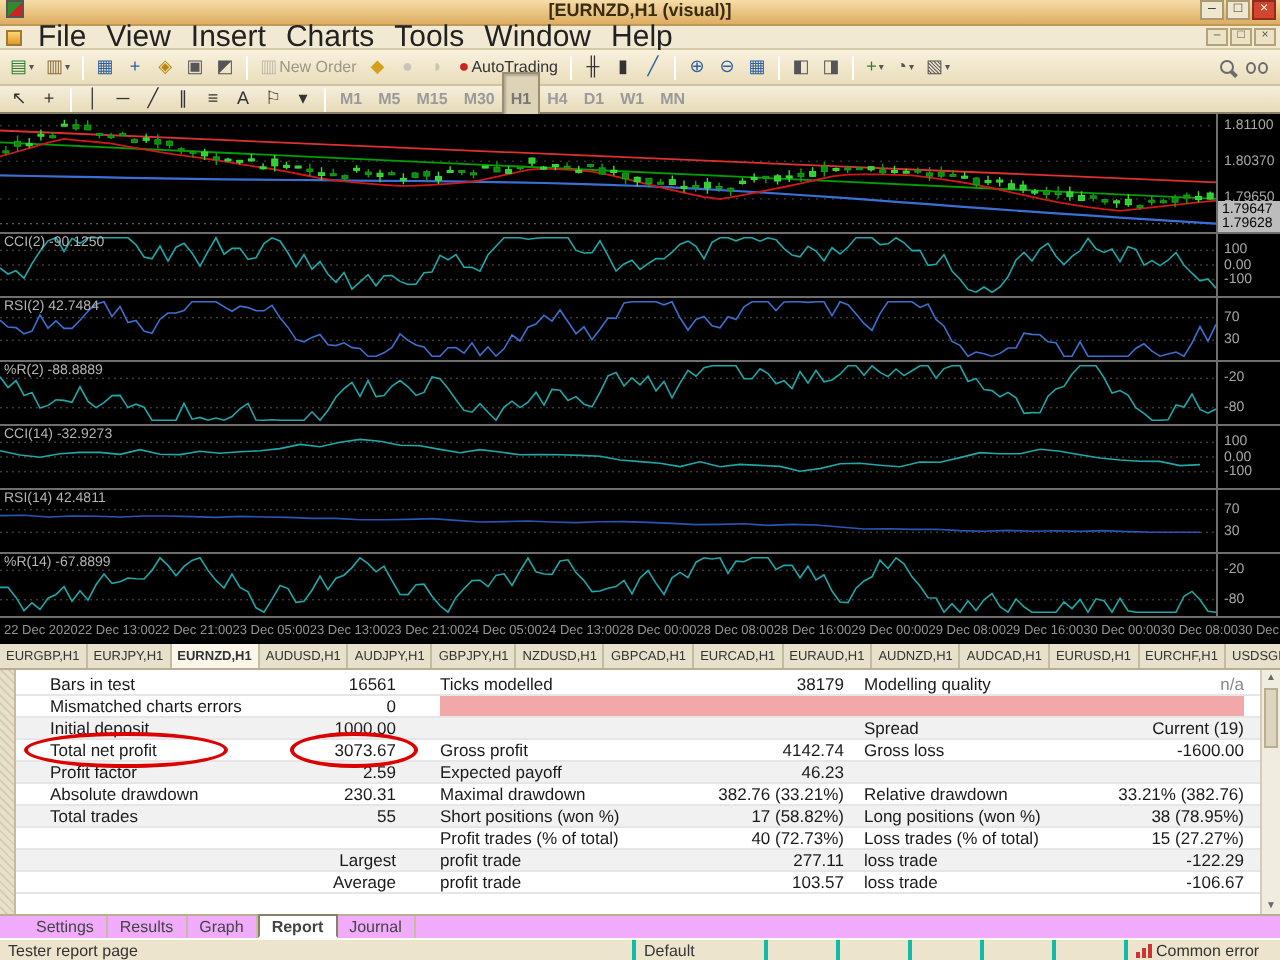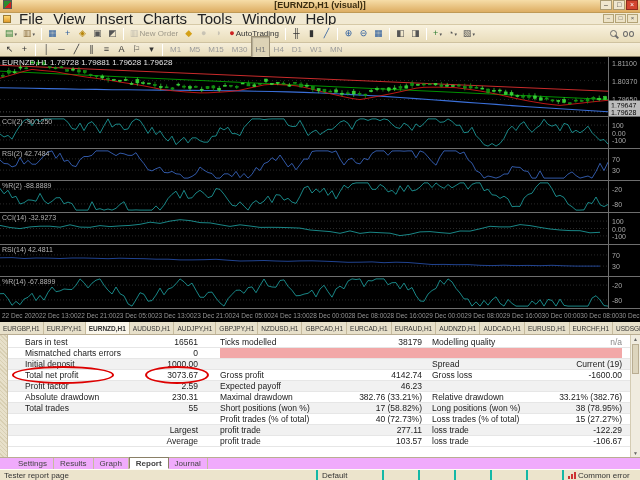--- a/index.html
+++ b/index.html
@@ -25,21 +25,21 @@
 
 #toolbar1{position:absolute;left:0;top:25px;width:640px;height:18px;background:linear-gradient(#f8f1dd,#e9ddbb);border-bottom:1px solid #cfc2a0;display:flex;align-items:center;padding-left:2px}
 #toolbar2{position:absolute;left:0;top:43px;width:640px;height:14px;background:linear-gradient(#f5eeda,#e7dbb9);border-bottom:1px solid #8a8066;display:flex;align-items:center;padding-left:2px}
 #tb1,#tb2,#tfs{display:flex;align-items:center}
 .tbtn{height:15px;min-width:15px;display:inline-flex;align-items:center;justify-content:center;gap:1px;padding:0 2px;border:1px solid transparent;border-radius:1px}
 .tbtn .g{font-size:9px;line-height:1}
 .tbtn .lbl{font-size:8px;color:#333}
 .tbtn.dis{opacity:.45;filter:grayscale(.8)}
 .dd{font-size:5px;color:#555}
 .tsep{width:1px;height:12px;background:#b9ad92;border-right:1px solid #fff;margin:0 3px}
-.tf{font-size:8px;color:#9a9a9a;padding:0 3px;height:28px;display:inline-flex;align-items:center;border:1px solid transparent;font-weight:normal}
+.tf{font-size:8px;color:#9a9a9a;padding:0 3px;height:28px;display:inline-flex;align-items:center;border:1px solid transparent;font-weight:bold}
 .tf.active{border:1px solid #9a8f75;background:#ddd3b6;box-shadow:inset 1px 1px 1px rgba(0,0,0,.2);color:#777}
 .tright{margin-left:auto;display:flex;align-items:center;gap:6px;padding-right:6px}
 .mag{width:7px;height:7px;border:1.5px solid #6b6b6b;border-radius:50%;position:relative}
 .mag::after{content:"";position:absolute;width:4px;height:1.5px;background:#6b6b6b;transform:rotate(45deg);right:-3px;bottom:-1px}
 .bino{display:flex;gap:1px}
 .bino i{width:5px;height:6px;border:1.3px solid #6b6b6b;border-radius:50%}
 
 
 #chart{position:absolute;left:0;top:57px;width:640px;height:265px;background:#000}
 .cwin{position:relative;width:640px;background:#000}
@@ -473,21 +473,20 @@
           <rect x="580.1923076923076" y="43.377704101923094" width="3" height="1" fill="#0d8a0d" stroke="#17a017" stroke-width="0.5"></rect>
           <line x1="587.5384615384614" y1="40.25961056030845" x2="587.5384615384614" y2="46.57389551217692" stroke="#17a017" stroke-width="0.7"></line>
           <rect x="586.0384615384614" y="41.810726315952145" width="3" height="2.2710066065657912" fill="#0d8a0d" stroke="#17a017" stroke-width="0.5"></rect>
           <line x1="593.3846153846154" y1="39.1947175986593" x2="593.3846153846154" y2="44.93949149903314" stroke="#17a017" stroke-width="0.7"></line>
           <rect x="591.8846153846154" y="40.53004570120186" width="3" height="1.4963656627619655" fill="#0d8a0d" stroke="#17a017" stroke-width="0.5"></rect>
           <line x1="599.2307692307692" y1="38.60311699112032" x2="599.2307692307692" y2="44.194913800939375" stroke="#3ce03c" stroke-width="0.7"></line>
           <rect x="597.7307692307692" y="41.2319738244693" width="3" height="1.542536356765773" fill="#33cc33" stroke="#3ce03c" stroke-width="0.5"></rect>
           <line x1="605.076923076923" y1="38.76310183543479" x2="605.076923076923" y2="42.75896064421162" stroke="#3ce03c" stroke-width="0.7"></line>
           <rect x="603.576923076923" y="39.53342817432945" width="3" height="2.9578896062867712" fill="#33cc33" stroke="#3ce03c" stroke-width="0.5"></rect>
         </svg>
-      <span class="ohlc">EURNZD,H1 1.79728 1.79881 1.79628 1.79628</span>
       <div class="axis" id="main-axis">
           <span class="axlbl" style="top: 10%;">1.81100</span>
           <span class="axlbl" style="top: 40%;">1.80370</span>
           <span class="axlbl" style="top: 72%;">1.79650</span>
           <span class="pricebox" style="top: 82%;">1.79647</span>
           <span class="pricebox" style="top: 93%;">1.79628</span>
         </div>
     </div>
     <div class="cwin ind">
         <svg class="plot" width="608" height="31">

